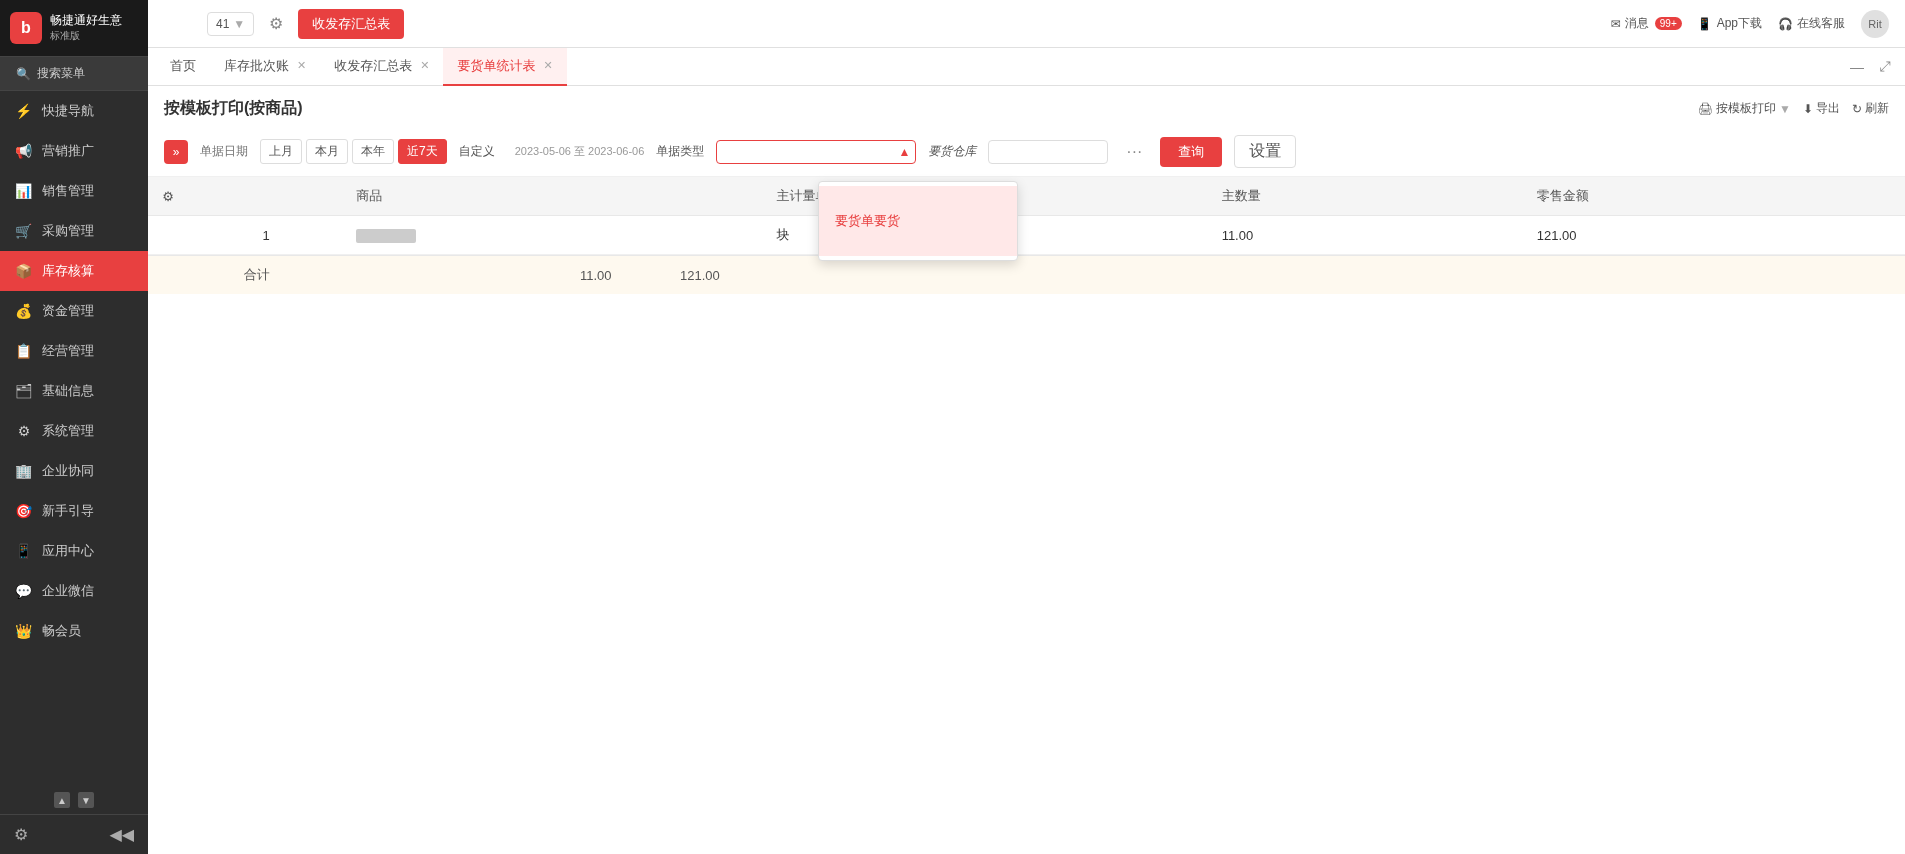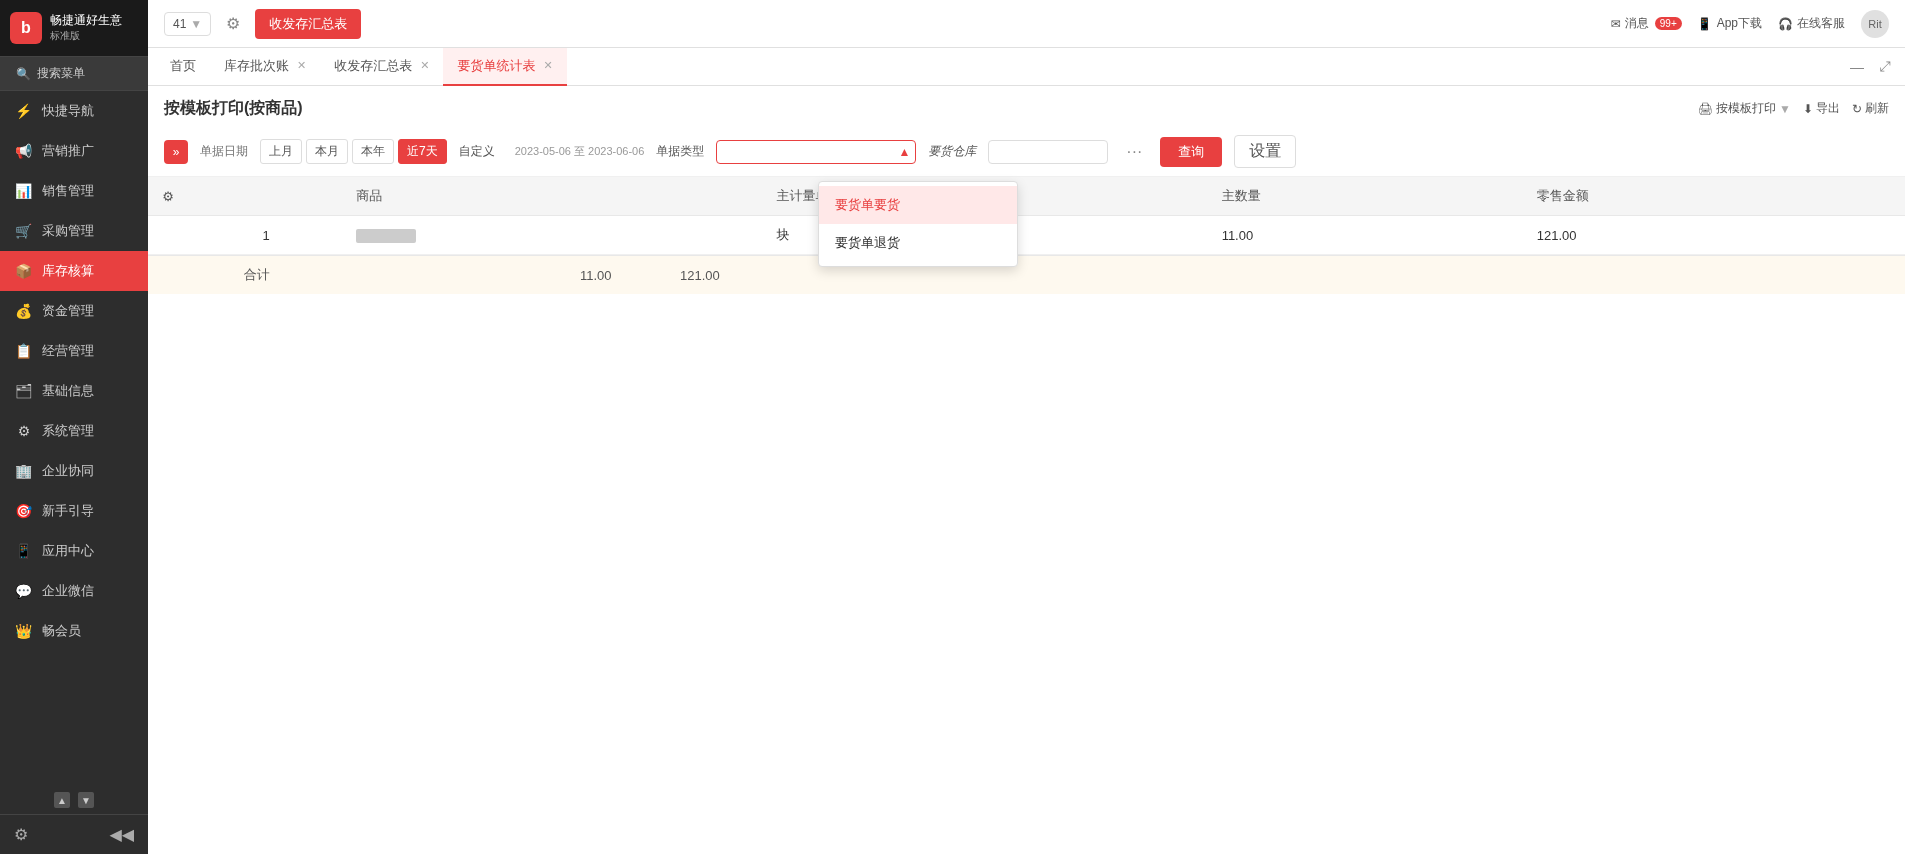--- a/index.html
+++ b/index.html
@@ -97,20 +97,21 @@
       display: flex;
       align-items: center;
       border: 1px solid #ddd;
       border-radius: 4px;
       padding: 4px 8px;
       background: #fff;
       cursor: pointer;
       font-size: 12px;
       color: #555;
       gap: 4px;
+      margin-left: 43px;
     }
     .gear-btn {
       width: 28px; height: 28px;
       display: flex; align-items: center; justify-content: center;
       cursor: pointer; color: #888; font-size: 16px;
       border-radius: 4px;
     }
     .trial-btn {
       background: #e84040;
       color: white;
@@ -371,21 +372,21 @@
       left: 670px;
       background: #fff;
       border: 1px solid #ddd;
       border-radius: 4px;
       box-shadow: 0 4px 12px rgba(0,0,0,0.15);
       z-index: 100;
       min-width: 200px;
       padding: 4px 0;
     }
     .dropdown-item {
-      padding: 10px 16px;
+      padding: 26px 16px;
       font-size: 13px;
       color: #333;
       cursor: pointer;
     }
     .dropdown-item.selected { background: #ffe8e8; color: #e84040; }
 
     
     .table-wrapper {
       padding: 0;
       overflow: auto;
@@ -642,21 +643,20 @@
         <select class="warehouse-select">
           <option value=""></option>
         </select>
       </div>
       <span class="filter-more-btn">···</span>
       <button class="query-btn">查询</button>
       <button class="settings-btn">设置</button>
 
       <div class="dropdown-overlay">
         <div class="dropdown-item selected">要货单要货</div>
-        <div class="dropdown-item">要货单退货</div>
       </div>
     </div>
 
     <div class="table-wrapper">
       <table>
         <thead>
           <tr>
             <th class="th-settings">
               <span>⚙</span>
             </th>

